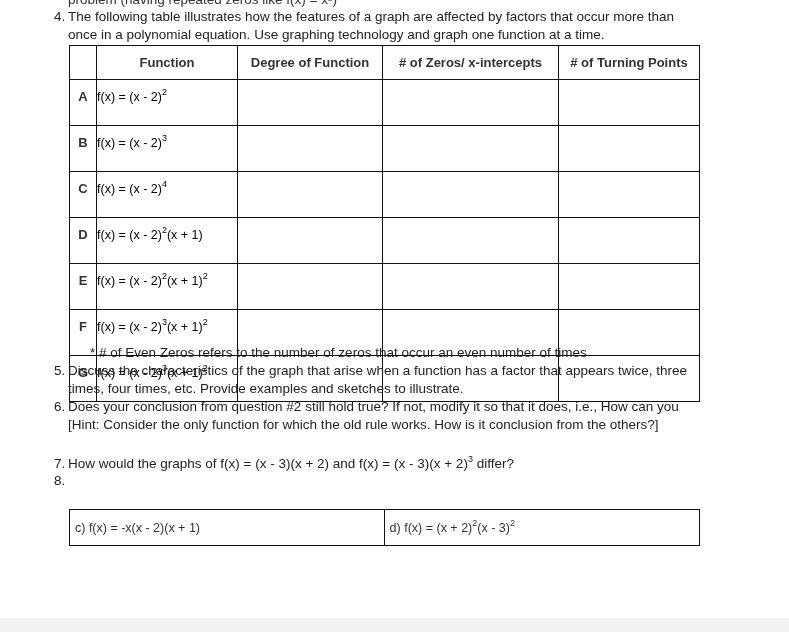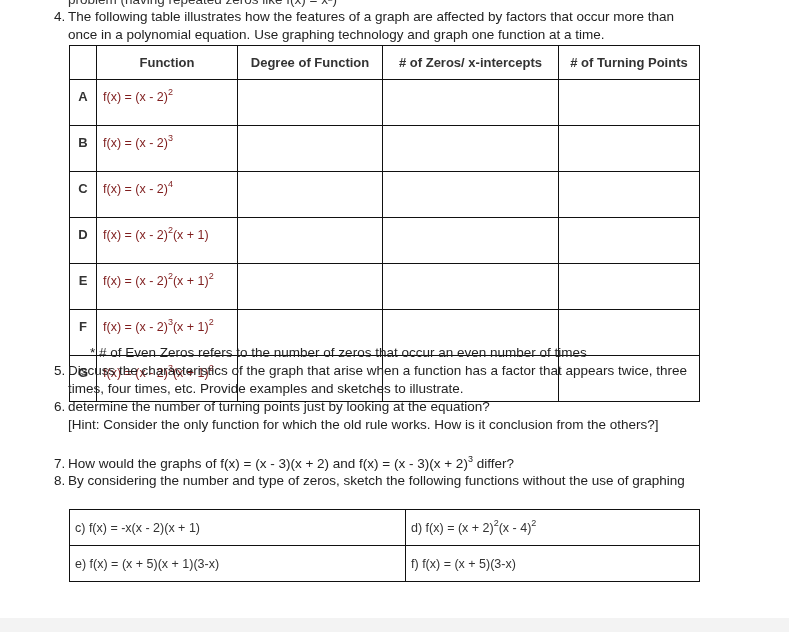--- a/index.html
+++ b/index.html
@@ -8,21 +8,21 @@
       font-family:"Liberation Sans", sans-serif; color:#222; position:relative;
     }
     .cutline { position:absolute; left:68px; top:-8px; font-size:13.5px; color:#333; white-space:nowrap; }
     .q { position:absolute; font-size:13.5px; line-height:18px; color:#222; }
     .q .num { position:absolute; left:-14px; }
     table { border-collapse:collapse; position:absolute; }
     td, th { border:1px solid #111; font-size:12px; padding:0; }
     .t1 th { height:33px; font-weight:bold; font-size:13px; color:#333; text-align:center; }
     .t1 td { height:35px; vertical-align:top; }
     .t1 td.letter { font-weight:bold; text-align:center; padding-top:9px; font-size:13px; color:#333; }
-    .t1 td.fn { padding-left:6px; padding-top:10px; font-size:12.5px; color:#7f1d1d; }
+    .t1 td.fn { padding-top:10px; font-size:12.5px; color:#000000; }
     sup { font-size:9px; vertical-align:6px; line-height:0; }
     .t2 td { height:35px; padding-left:5px; font-size:12.5px; color:#333; }
     .footer-strip { position:absolute; left:0; top:618px; width:789px; height:14px; background:#f3f3f3; }
   </style>
 </head>
 <body>
 
 <div class="cutline">problem (having repeated zeros like f(x) = x²)</div>
 
 <div class="q" style="left:68px; top:8px;">
@@ -95,40 +95,35 @@
 <div class="q" style="left:68px; top:344px;margin-left:22px;">* # of Even Zeros refers to the number of zeros that occur an even number of times</div>
 
 <div class="q" style="left:68px; top:362px;">
   <span class="num">5.</span>
   <div>Discuss the characteristics of the graph that arise when a function has a factor that appears twice, three</div>
   <div>times, four times, etc. Provide examples and sketches to illustrate.</div>
 </div>
 
 <div class="q" style="left:68px; top:398px;">
   <span class="num">6.</span>
-  <div>determine the number of turning points just by looking at the equation?</div>
+  <div>Does your conclusion from question #2 still hold true? If not, modify it so that it does, i.e., How can you</div>
   <div>[Hint: Consider the only function for which the old rule works. How is it conclusion from the others?]</div>
 </div>
 
 <div class="q" style="left:68px; top:455px;">
   <span class="num">7.</span>
   <div><span>How would the graphs of f(x) = (x - 3)(x + 2) and f(x) = (x - 3)(x + 2)</span><sup>3</sup><span> differ?</span></div>
 </div>
 
 <div class="q" style="left:68px; top:472px;">
   <span class="num">8.</span>
-  <div>By considering the number and type of zeros, sketch the following functions without the use of graphing</div>
 </div>
 
 <table class="t2" style="left:69px; top:509px; width:631px;">
   <tbody>
   <tr>
     <td>c) f(x) = -x(x - 2)(x + 1)</td>
-    <td><span>d) f(x) = (x + 2)</span><sup>2</sup><span>(x - 4)</span><sup>2</sup></td>
-  </tr>
-  <tr>
-    <td>e) f(x) = (x + 5)(x + 1)(3-x)</td>
-    <td>f) f(x) = (x + 5)(3-x)</td>
+    <td><span>d) f(x) = (x + 2)</span><sup>2</sup><span>(x - 3)</span><sup>2</sup></td>
   </tr>
 </tbody>
   </table>
 
 <div class="footer-strip"></div>
 
 </body></html>

